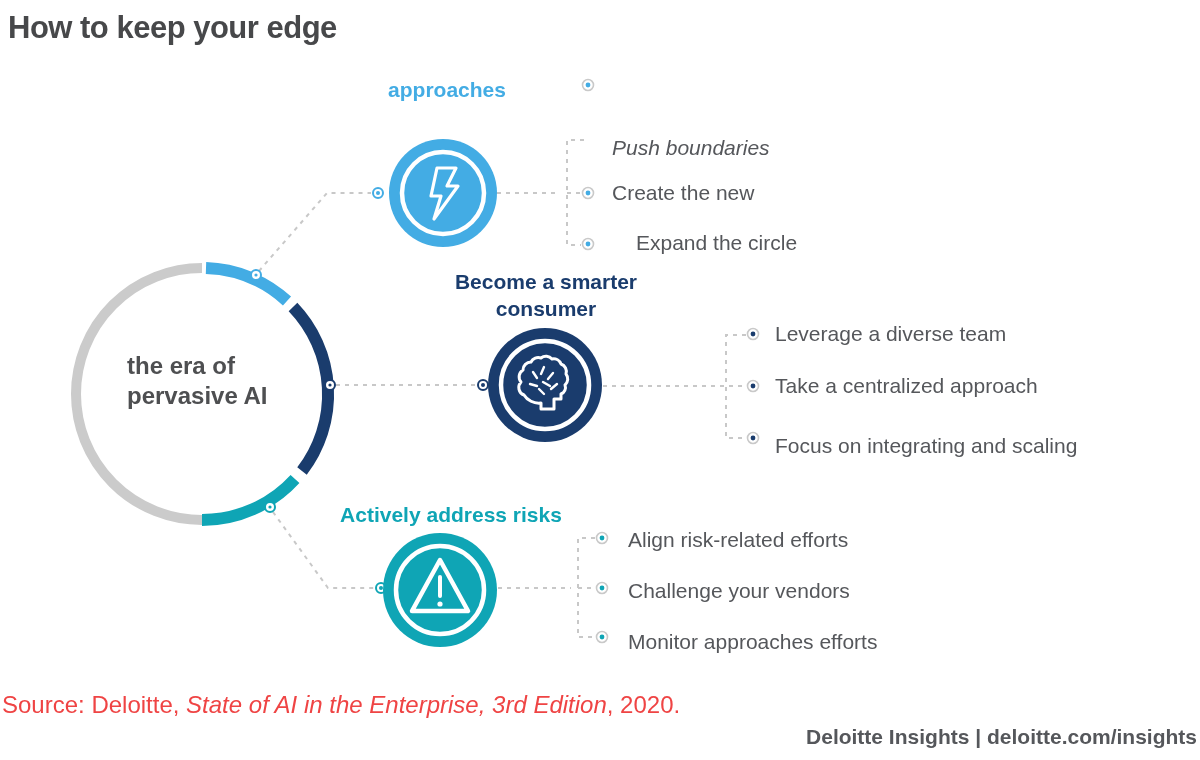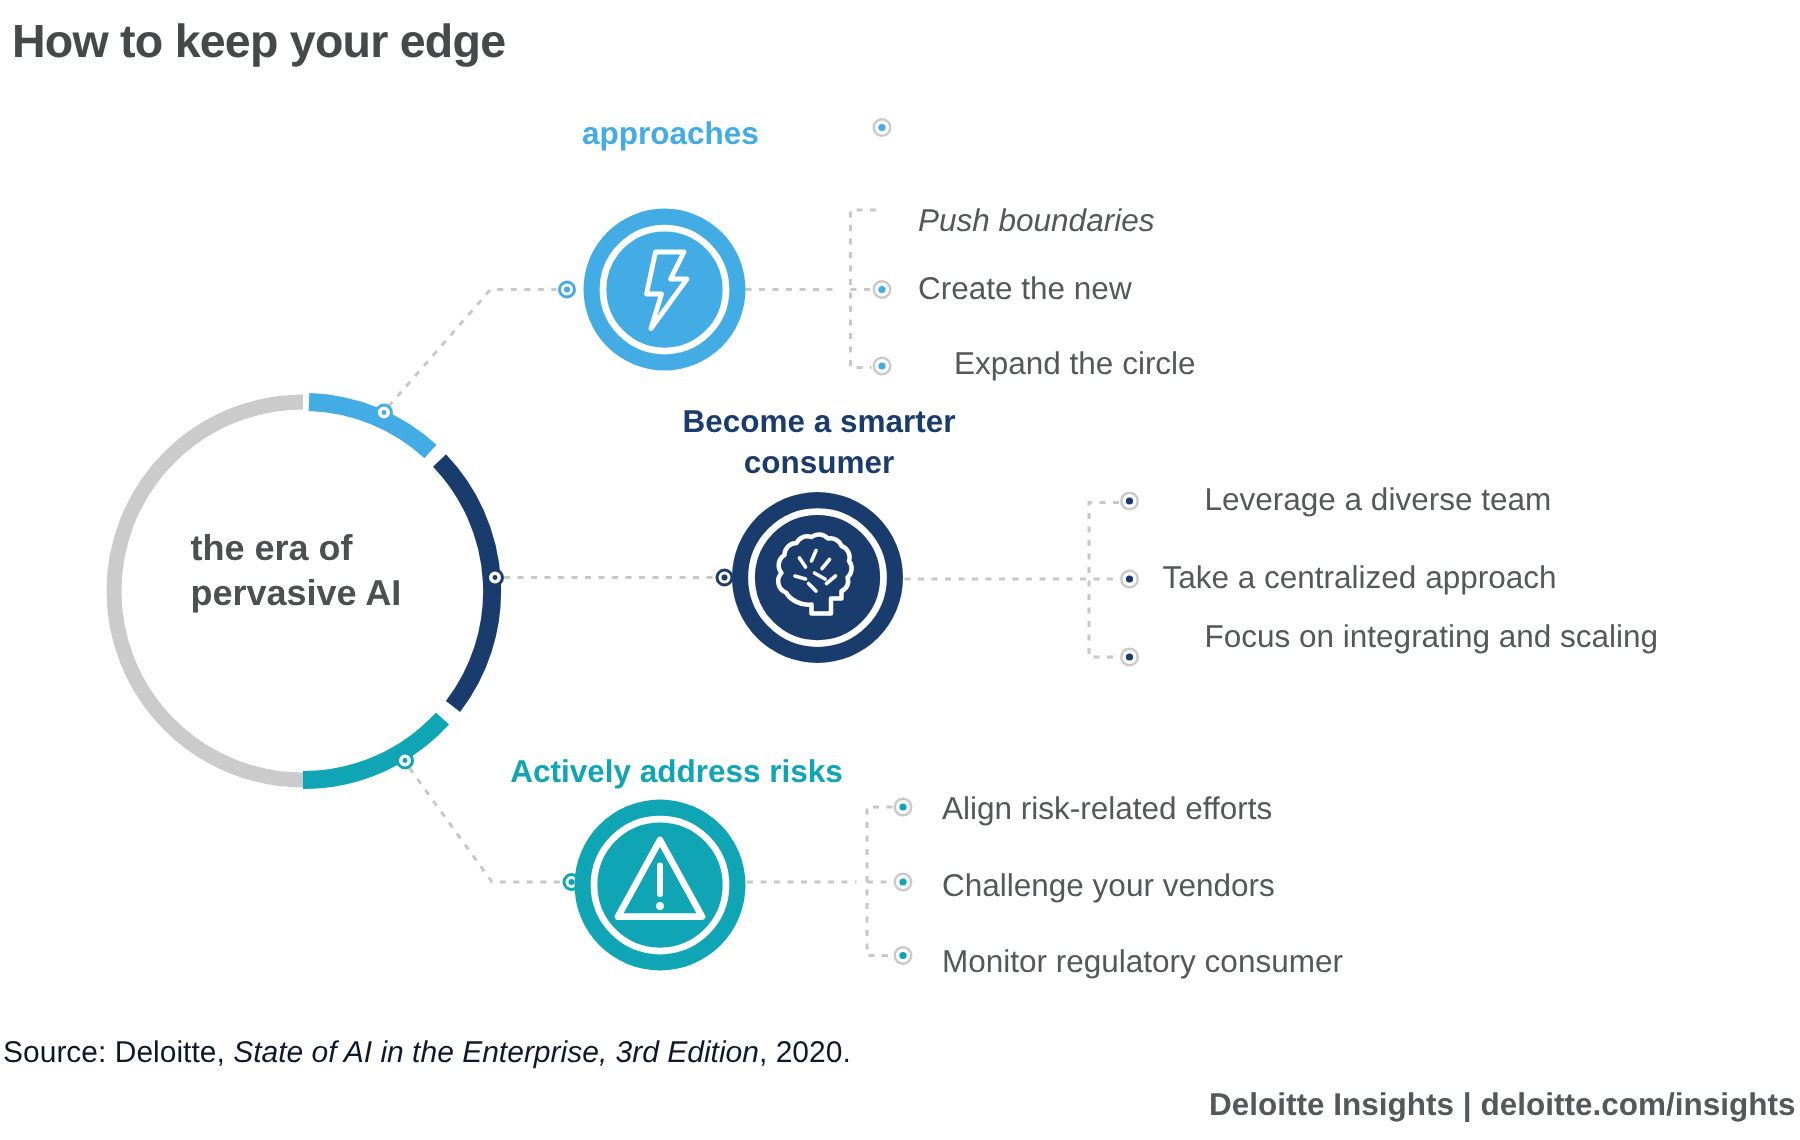--- a/index.html
+++ b/index.html
@@ -19,21 +19,21 @@
   .branch-title{
     text-align:center;font-weight:bold;font-size:21px;line-height:27px;
   }
   #branch-title-creative{left:337px;top:76px;width:220px;color:var(--accent-blue);}
   #branch-title-consumer{left:436px;top:268px;width:220px;color:var(--accent-navy);}
   #branch-title-risks{left:331px;top:501px;width:240px;color:var(--accent-teal);}
   .bullet{
     position:absolute;font-size:21px;color:#55575B;line-height:24px;white-space:nowrap;
   }
   #source-line{
-    left:2px;top:691px;font-size:20px;color:#0f172a;
+    left:2px;top:691px;font-size:24px;color:#ef4444;
   }
   #source-line .it{font-style:italic;}
   #footer-line{
     right:3px;top:725px;font-size:21px;color:#55575B;white-space:nowrap;font-weight:bold;
   }
   svg{position:absolute;left:0;top:0;}
 </style>
 </head>
 <body>
 
@@ -184,23 +184,23 @@
 </div>
 
 <div class="abs branch-title" id="branch-title-risks">
   <div>Actively address risks</div>
 </div>
 
 <div class="bullet" style="left:612px;top:136px;font-style:italic;">Push boundaries</div>
 <div class="bullet" style="left:612px;top:181px;">Create the new</div>
 <div class="bullet" style="left:636px;top:231px;">Expand the circle</div>
 
-<div class="bullet" style="left:775px;top:322px;margin-left:28px;">Leverage a diverse team</div>
+<div class="bullet" style="left:775px;top:322px;">Leverage a diverse team</div>
 <div class="bullet" style="left:775px;top:374px;">Take a centralized approach</div>
-<div class="bullet" style="left:775px;top:413px;margin-left:28px;">Focus on integrating and scaling</div>
+<div class="bullet" style="left:775px;top:434px;">Focus on integrating and scaling</div>
 
 <div class="bullet" style="left:628px;top:528px;">Align risk-related efforts</div>
 <div class="bullet" style="left:628px;top:579px;">Challenge your vendors</div>
-<div class="bullet" style="left:628px;top:630px;">Monitor regulatory consumer</div>
+<div class="bullet" style="left:628px;top:630px;">Monitor approaches efforts</div>
 
 <div class="abs" id="source-line"><span>Source: Deloitte, </span><span class="it">State of AI in the Enterprise, 3rd Edition</span><span>, 2020.</span></div>
 
 <div class="abs" id="footer-line"><span>Deloitte Insights</span>&nbsp;<span>|</span>&nbsp;<span>deloitte.com/insights</span></div>
 
 </body></html>

